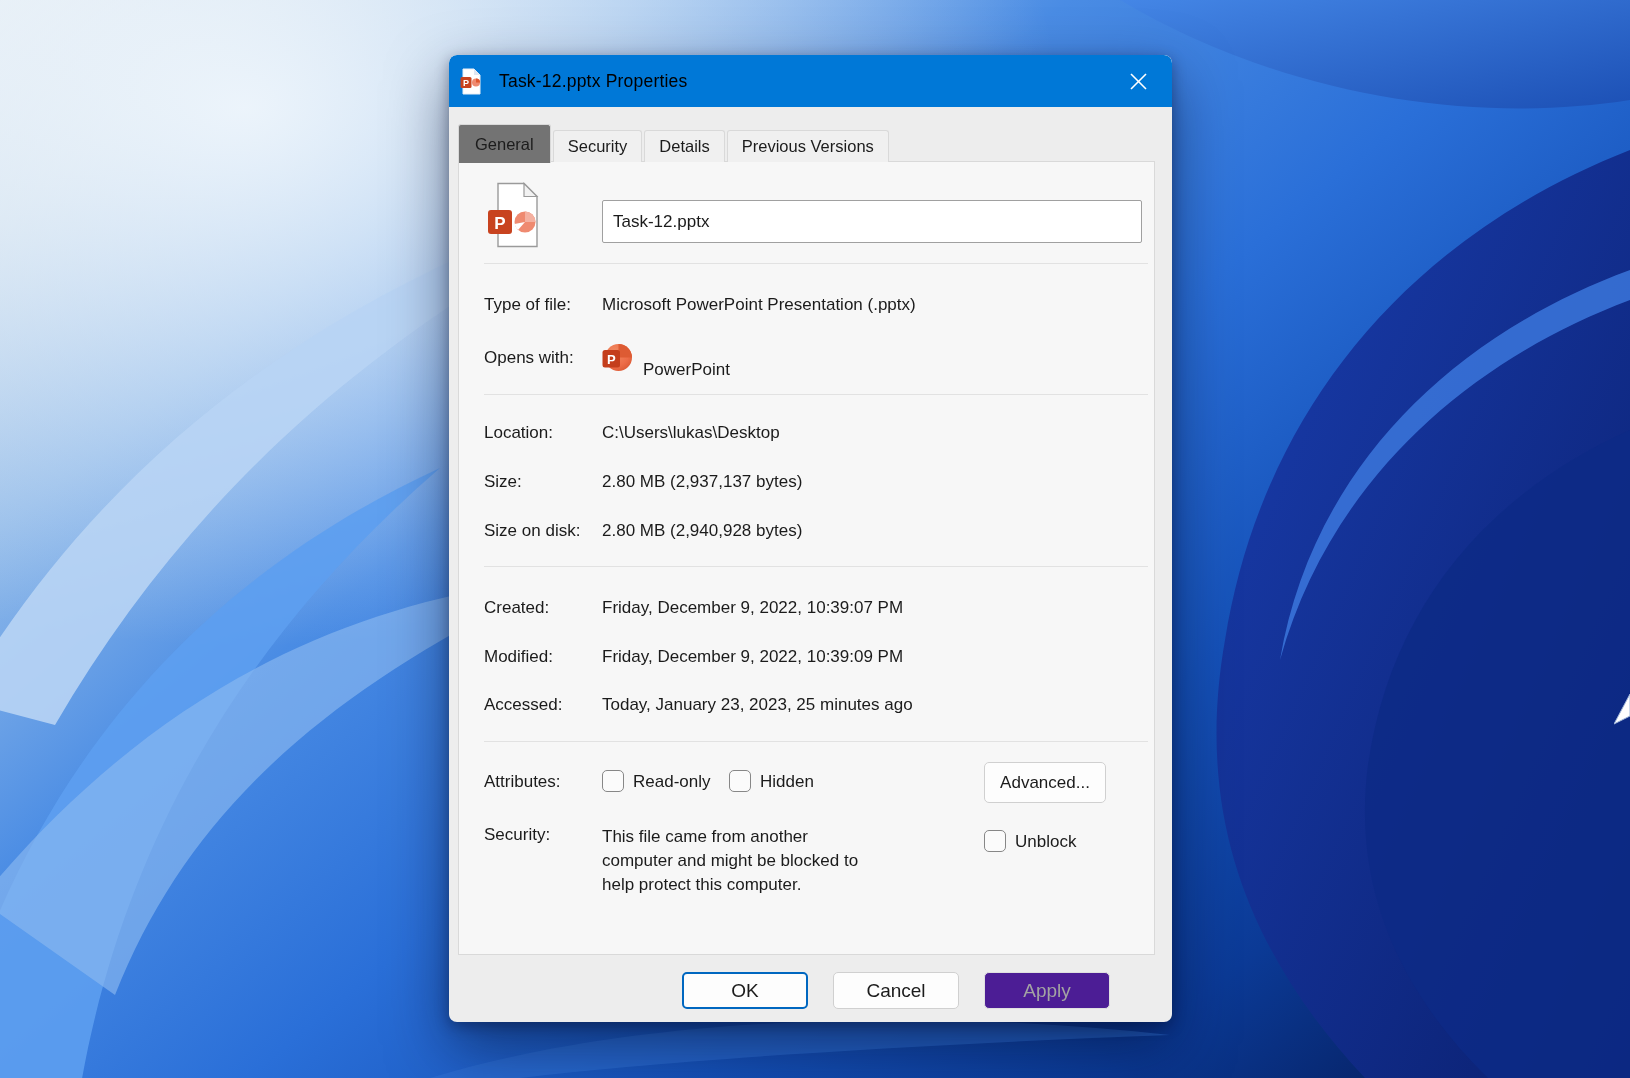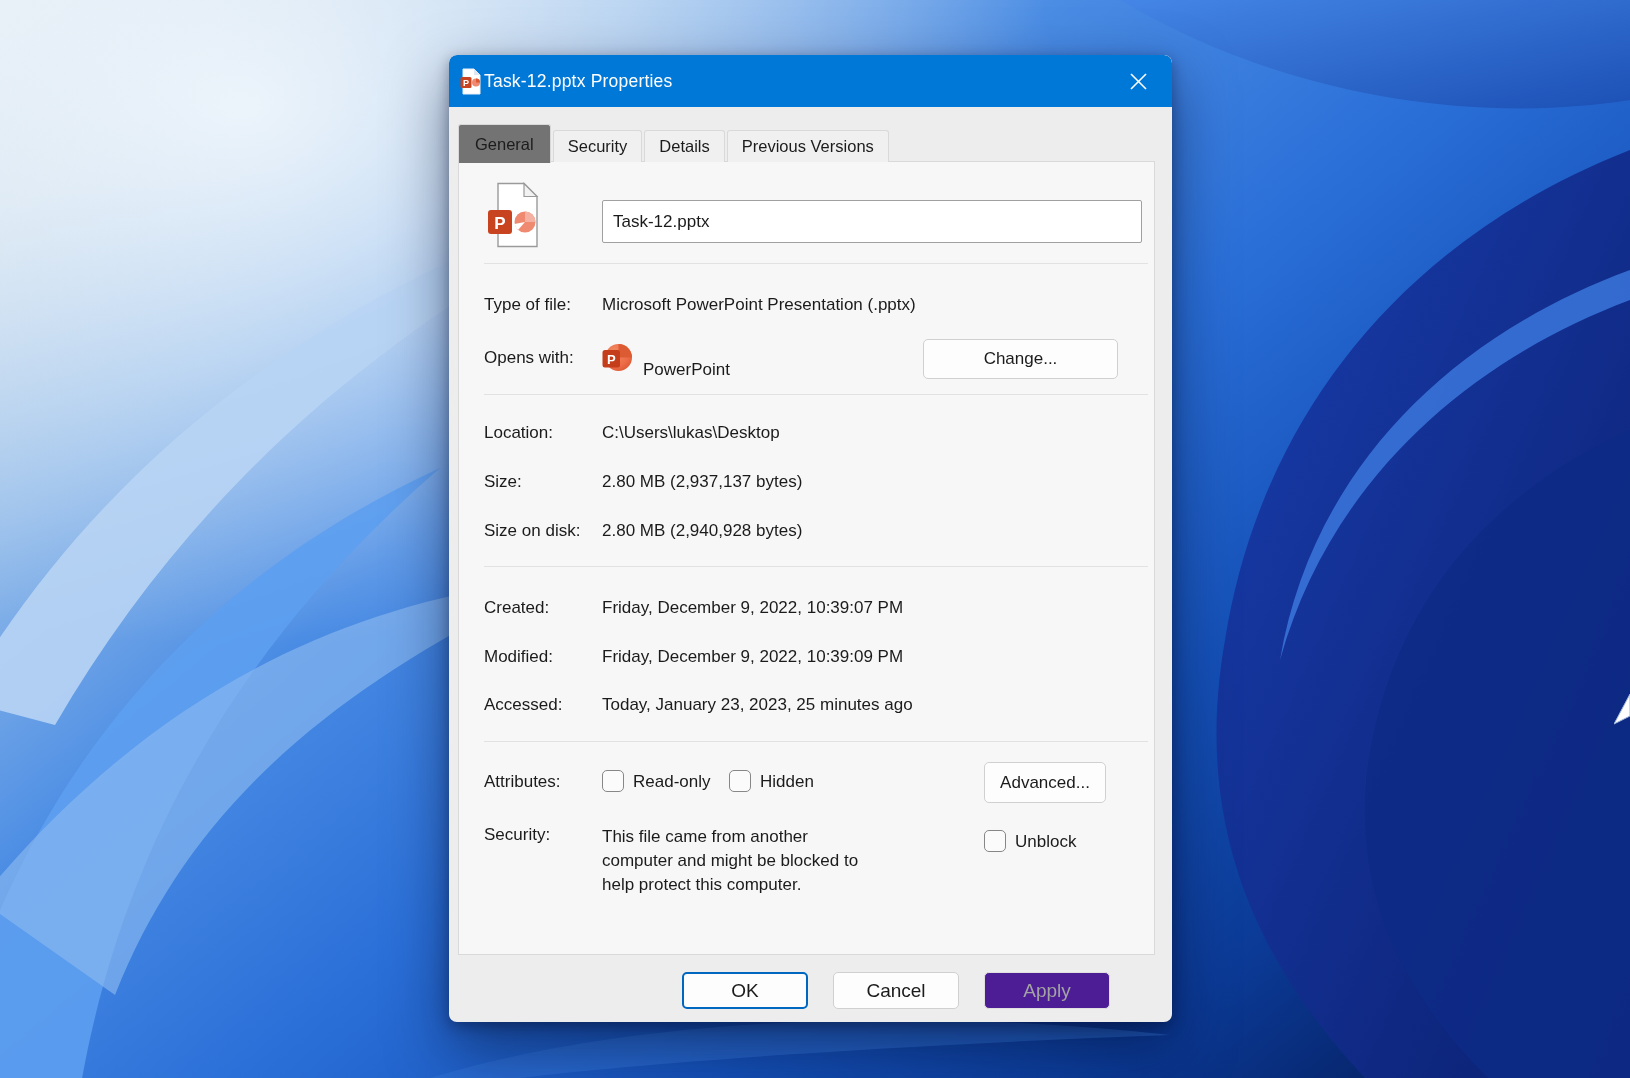--- a/index.html
+++ b/index.html
@@ -13,21 +13,21 @@
     background:#ededed; border-radius:8px;
     box-shadow:0 24px 60px rgba(2,10,40,.5), 0 4px 14px rgba(2,10,40,.35);
     overflow:hidden;
   }
   .titlebar {
     position:absolute; left:0; top:0; width:100%; height:52px;
     background:#0078d7; display:flex; align-items:center;
     border-radius:8px 8px 0 0;
   }
   .titlebar .app-icon { margin-left:11px; width:21px; height:27px; position:relative; flex:0 0 auto; }
-  .titlebar .title { color:#ffffff; font-size:17.5px; margin-left:3px; letter-spacing:.2px; }
+  .titlebar .title { color:#000000; font-size:17.5px; margin-left:18px; letter-spacing:.2px; }
   .close-btn {
     position:absolute; right:8px; top:0; width:52px; height:52px;
     display:flex; align-items:center; justify-content:center; cursor:pointer;
   }
   .close-btn svg { display:block; }
 
   
   .tabs { position:absolute; left:9px; top:68px; height:39px; display:flex; align-items:flex-end; z-index:3; }
   .tab {
     height:32px; padding:0 14px; display:flex; align-items:center; justify-content:center;
@@ -192,21 +192,20 @@
               <stop offset="1" stop-color="#d2512c"></stop>
             </radialGradient>
           </defs>
           <circle cx="16.5" cy="15.5" r="13.5" fill="url(#ppg)"></circle>
           <path d="M16.5,15.5 L16.5,2 A13.5,13.5 0 0 1 30,15.5 Z" fill="#dd5b33"></path>
           <rect x="0.5" y="8" width="17.5" height="17.5" rx="2.5" fill="#c43e1c"></rect>
           <text x="9.3" y="22" font-size="13" font-family="Liberation Sans, sans-serif" font-weight="bold" fill="#ffffff" text-anchor="middle">P</text>
         </svg>
       </span>
       <span class="row-value opens-value" style="top:186px">PowerPoint</span>
-      <div class="btn btn-change">Change...</div>
 
       <div class="sep" style="top:232px"></div>
 
       <span class="row-label" style="top:261px">Location:</span>
       <span class="row-value" style="top:261px">C:\Users\lukas\Desktop</span>
 
       <span class="row-label" style="top:310px">Size:</span>
       <span class="row-value" style="top:310px">2.80 MB (2,937,137 bytes)</span>
 
       <span class="row-label" style="top:359px">Size on disk:</span>

